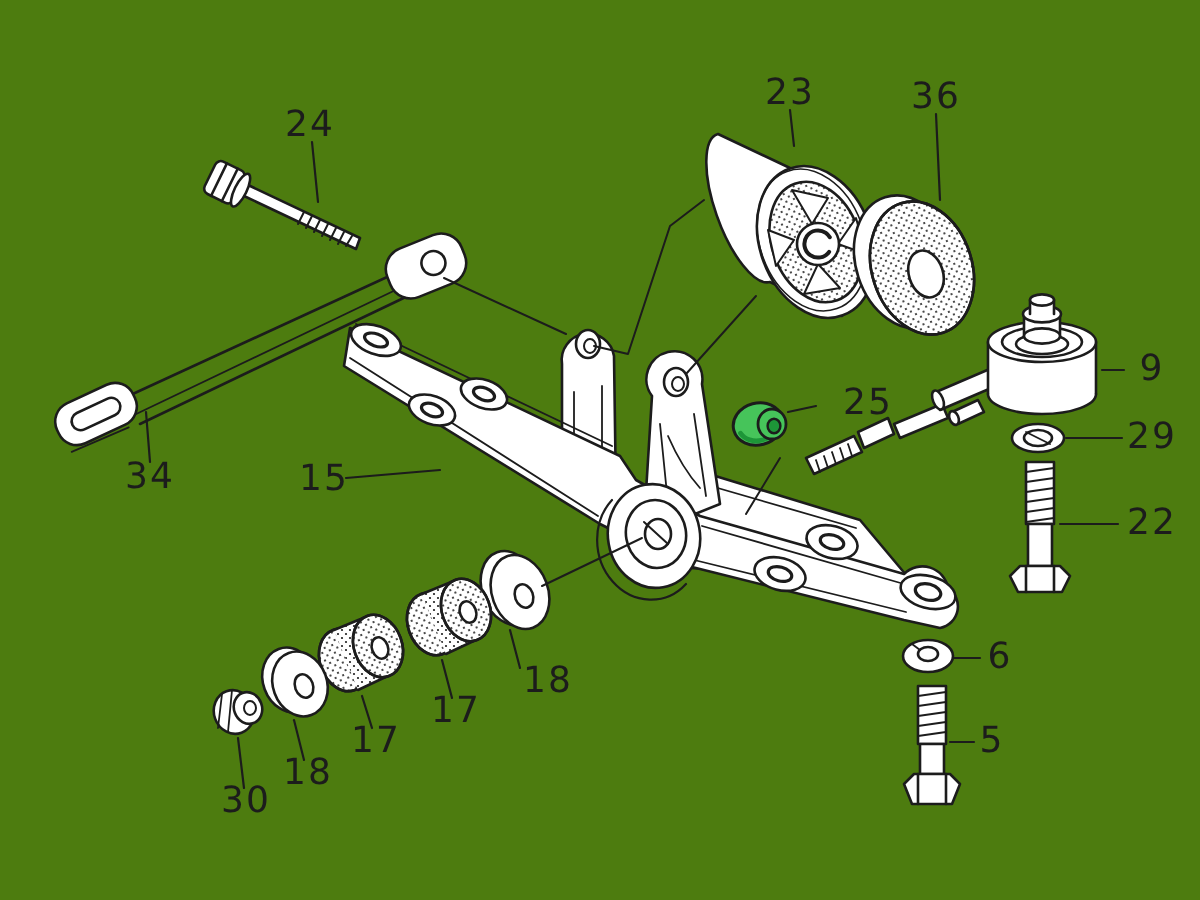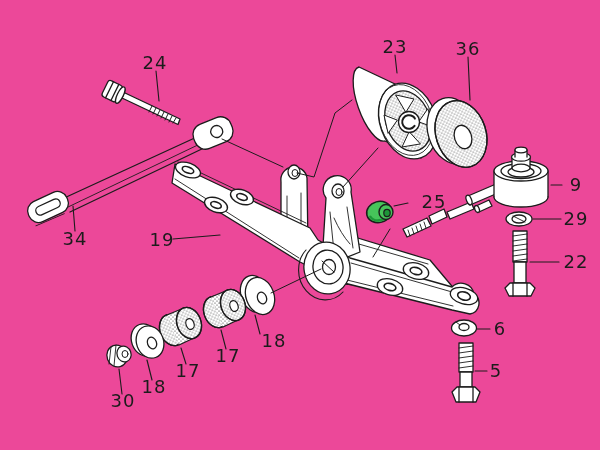--- a/index.html
+++ b/index.html
@@ -1,17 +1,17 @@
 <!DOCTYPE html>
 <html><head>
 <meta charset="utf-8">
 <style>
   html,body{margin:0;padding:0;background:#ffffff;}
   .stage{
-    position:relative;width:600px;height:450px;background:#ec4899;
+    position:relative;width:600px;height:450px;background:#4d7c0f;
     font-family:"DejaVu Sans","Liberation Sans",sans-serif;overflow:hidden;
   }
   .stage svg{position:absolute;left:0;top:0;}
   .callout{
     position:absolute;transform:translate(-50%,-50%);
     font-size:18px;letter-spacing:1px;color:#1c1c1c;line-height:1;
     cursor:pointer;user-select:none;white-space:nowrap;
   }
 </style>
 </head>
@@ -292,21 +292,21 @@
   </g>
 </svg>
 
 <div class="callout" style="left:155px;top:63px">24</div>
 <div class="callout" style="left:395px;top:47px">23</div>
 <div class="callout" style="left:468px;top:49px">36</div>
 <div class="callout" style="left:576px;top:185px">9</div>
 <div class="callout" style="left:576px;top:219px">29</div>
 <div class="callout" style="left:576px;top:262px">22</div>
 <div class="callout" style="left:434px;top:202px">25</div>
-<div class="callout" style="left:162px;top:240px">19</div>
+<div class="callout" style="left:162px;top:240px">15</div>
 <div class="callout" style="left:75px;top:239px">34</div>
 <div class="callout" style="left:123px;top:401px">30</div>
 <div class="callout" style="left:154px;top:387px">18</div>
 <div class="callout" style="left:188px;top:371px">17</div>
 <div class="callout" style="left:228px;top:356px">17</div>
 <div class="callout" style="left:274px;top:341px">18</div>
 <div class="callout" style="left:500px;top:329px">6</div>
 <div class="callout" style="left:496px;top:371px">5</div>
 
 </div>

